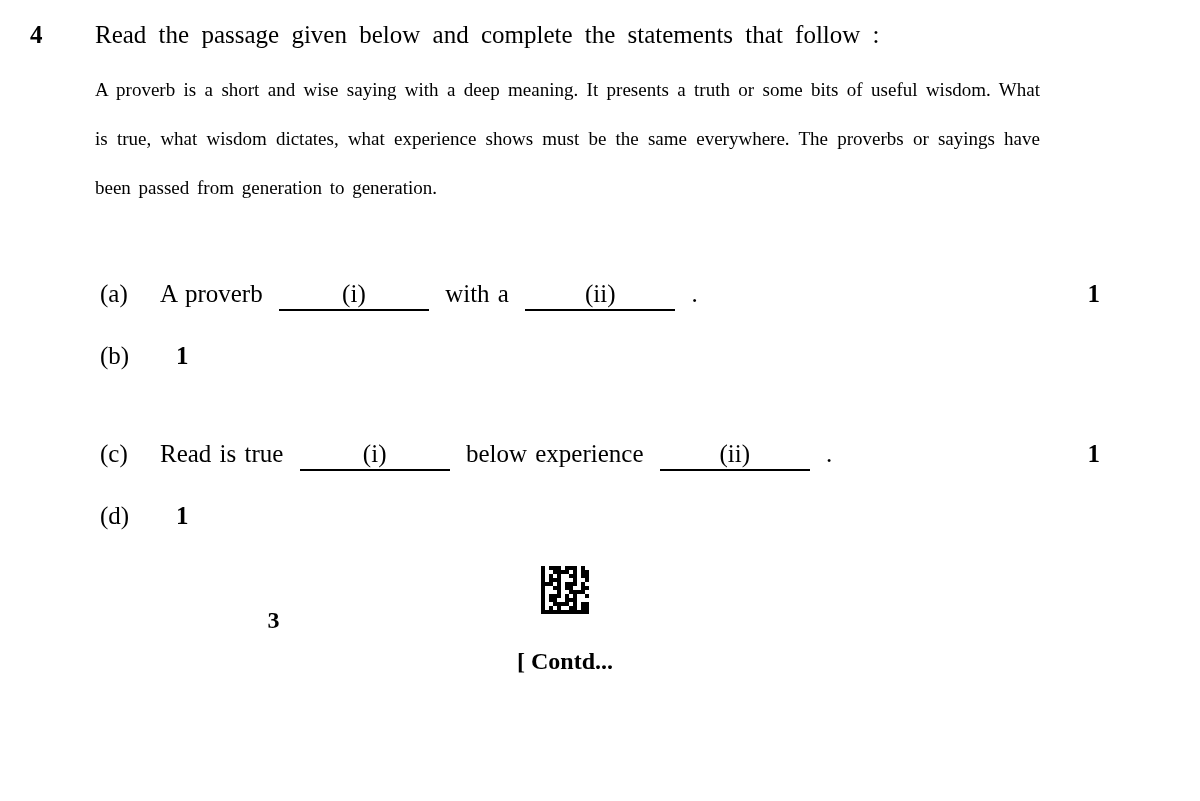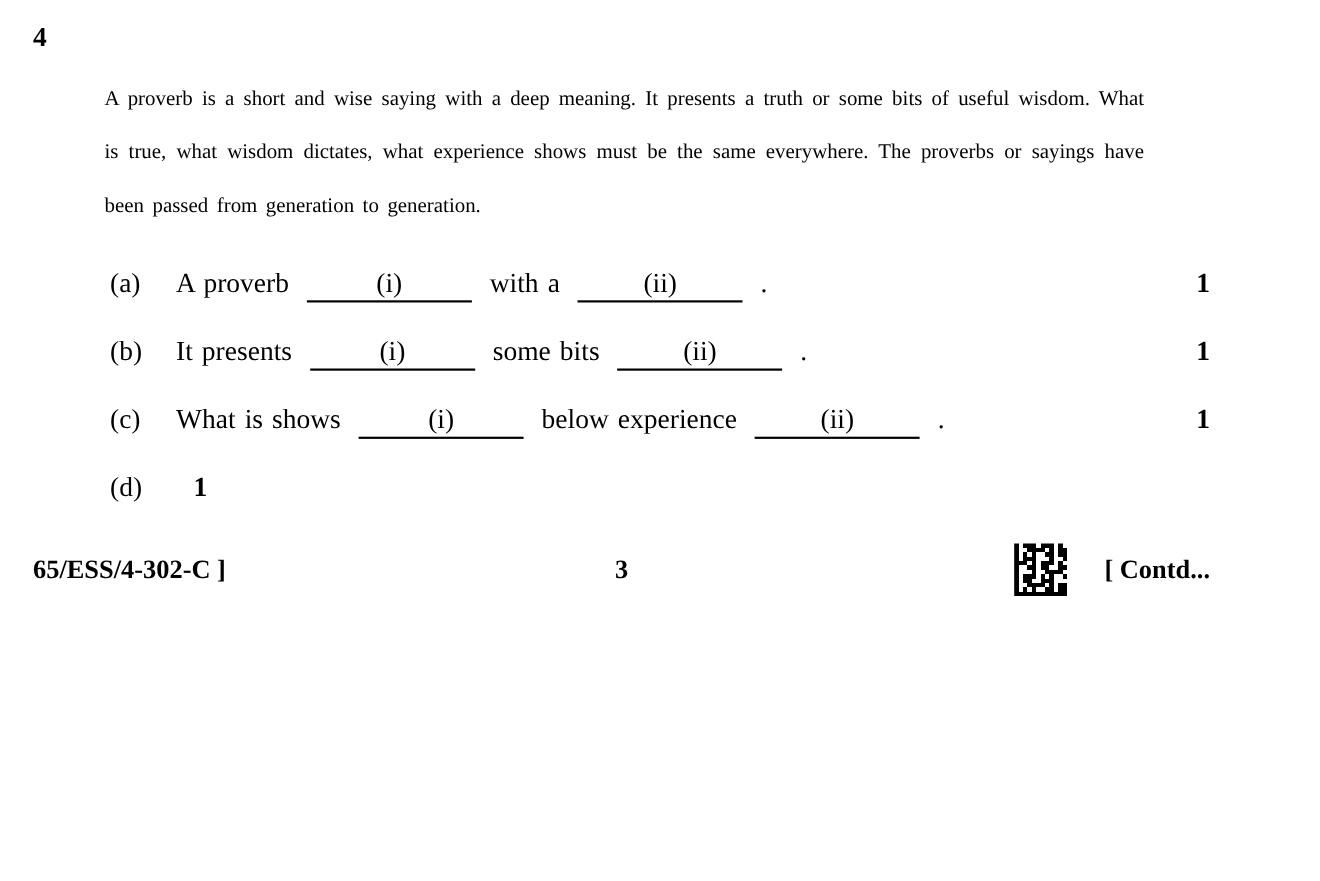--- a/index.html
+++ b/index.html
@@ -58,20 +58,21 @@
     line-height: 40px;
     margin-bottom: 22px;
   }
   .item-label {
     flex: 0 0 60px;
     width: 60px;
   }
   .item-text {
     flex: 1;
     word-spacing: 2px;
+    margin-top: 36px;
   }
   .blank {
     display: inline-block;
     width: 150px;
     text-align: center;
     border-bottom: 2px solid #000;
     margin: 0 8px;
     line-height: 30px;
   }
   .marks {
@@ -89,86 +90,80 @@
     font-size: 24px;
     font-weight: bold;
   }
   .footer-left { text-align: left; }
   .page-number { text-align: center; }
   .footer-right {
     display: flex;
     justify-content: flex-end;
     align-items: center;
     gap: 34px;
+    flex-direction: column;
   }
   .barcode {
     width: 48px;
     height: 48px;
     display: inline-block;
   }
   .barcode svg { display: block; }
 </style>
 </head>
 <body>
 
 <div class="page">
 
   <div class="question-row">
     <span class="qnum">4</span>
+    <span class="qtext">Read the passage given below and complete the statements that follow :</span>
   </div>
 
   <p class="passage">A proverb is a short and wise saying with a deep meaning. It presents a truth or some bits of useful wisdom. What is true, what wisdom dictates, what experience shows must be the same everywhere. The proverbs or sayings have been passed from generation to generation.</p>
 
   <div class="items">
 
     <div class="item-row">
       <span class="item-label">(a)</span>
       <span class="item-text">
         <span>A proverb</span>
         <span class="blank"><span>(i)</span></span>
         <span>with a</span>
         <span class="blank"><span>(ii)</span></span>
         <span>.</span>
       </span>
       <span class="marks">1</span>
     </div>
 
     <div class="item-row">
       <span class="item-label">(b)</span>
-      <span class="item-text">
-        <span>It presents</span>
-        <span class="blank"><span>(i)</span></span>
-        <span>some bits</span>
-        <span class="blank"><span>(ii)</span></span>
-        <span>.</span>
-      </span>
       <span class="marks">1</span>
     </div>
 
     <div class="item-row">
       <span class="item-label">(c)</span>
       <span class="item-text">
-        <span>What is shows</span>
+        <span>Read is true</span>
         <span class="blank"><span>(i)</span></span>
         <span>below experience</span>
         <span class="blank"><span>(ii)</span></span>
         <span>.</span>
       </span>
       <span class="marks">1</span>
     </div>
 
     <div class="item-row">
       <span class="item-label">(d)</span>
       <span class="marks">1</span>
     </div>
 
   </div>
 
   <div class="footer">
-    <span class="footer-left">65/ESS/4-302-C ]</span>
     <span class="page-number">3</span>
     <span class="footer-right">
       <span class="barcode">
         <svg width="48" height="48" viewBox="0 0 12 12" shape-rendering="crispEdges" fill="#000">
             <rect x="0" y="0" width="1" height="1"></rect>
             <rect x="2" y="0" width="1" height="1"></rect>
             <rect x="3" y="0" width="1" height="1"></rect>
             <rect x="4" y="0" width="1" height="1"></rect>
             <rect x="6" y="0" width="1" height="1"></rect>
             <rect x="7" y="0" width="1" height="1"></rect>

